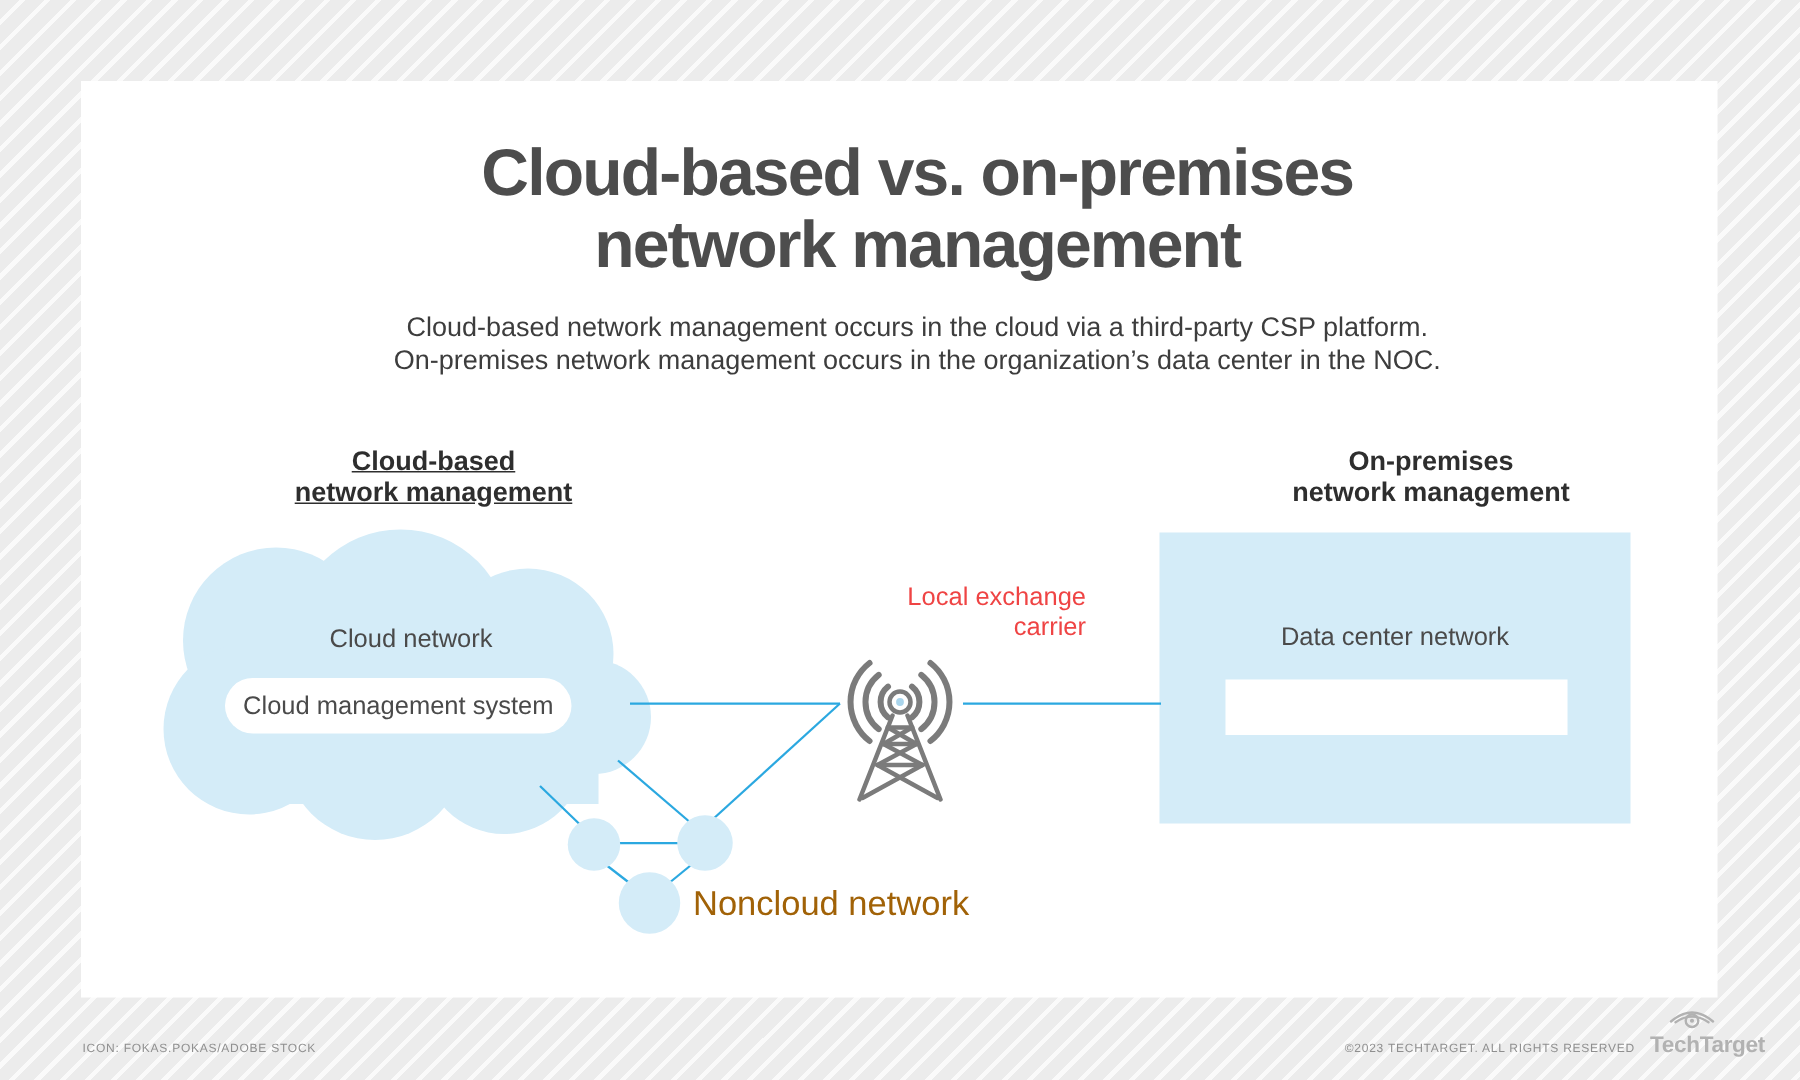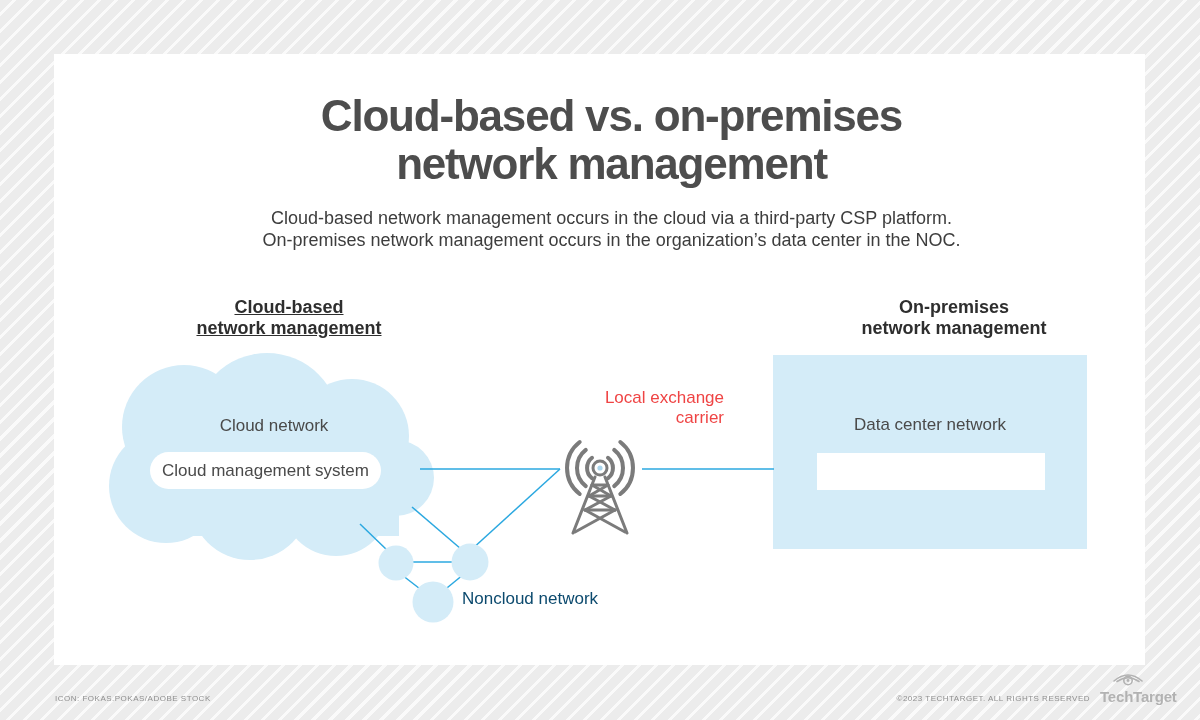--- a/index.html
+++ b/index.html
@@ -35,21 +35,21 @@
   }
   .cloud-label{left:120px;width:200px;top:362px;}
   .box-label{left:776px;width:200px;top:361px;}
   .pill-text{
     font-size:17px;color:#4a4a4a;text-align:center;line-height:37px;
   }
   .cloud-pill-text{left:96px;top:398px;width:231px;height:37px;}
   .box-pill-text{left:763px;top:399px;width:228px;height:37px;}
   .tower-label{left:446px;top:334px;width:200px;text-align:right;
     font-size:17px;line-height:20px;color:#ef4444;}
-  .noncloud-label{left:408px;top:535px;font-size:17px;color:#0c4a6e;}
+  .noncloud-label{left:408px;top:535px;font-size:23px;color:#a16207;}
   .diagram-svg{left:0;top:0;}
   .footer-text{
     font-size:8px;letter-spacing:.5px;color:#8f8f8f;line-height:10px;
   }
   .credit{left:55px;top:694px;}
   .copyright{top:694px;right:110px;text-align:right;}
   .brand-text{
     left:1100px;top:688px;font-size:15px;font-weight:bold;
     letter-spacing:-.2px;color:#b2b2b2;
   }

